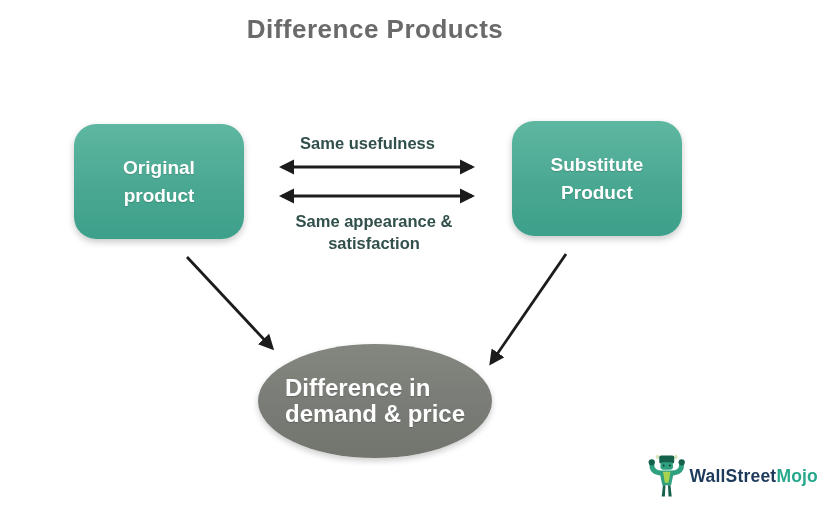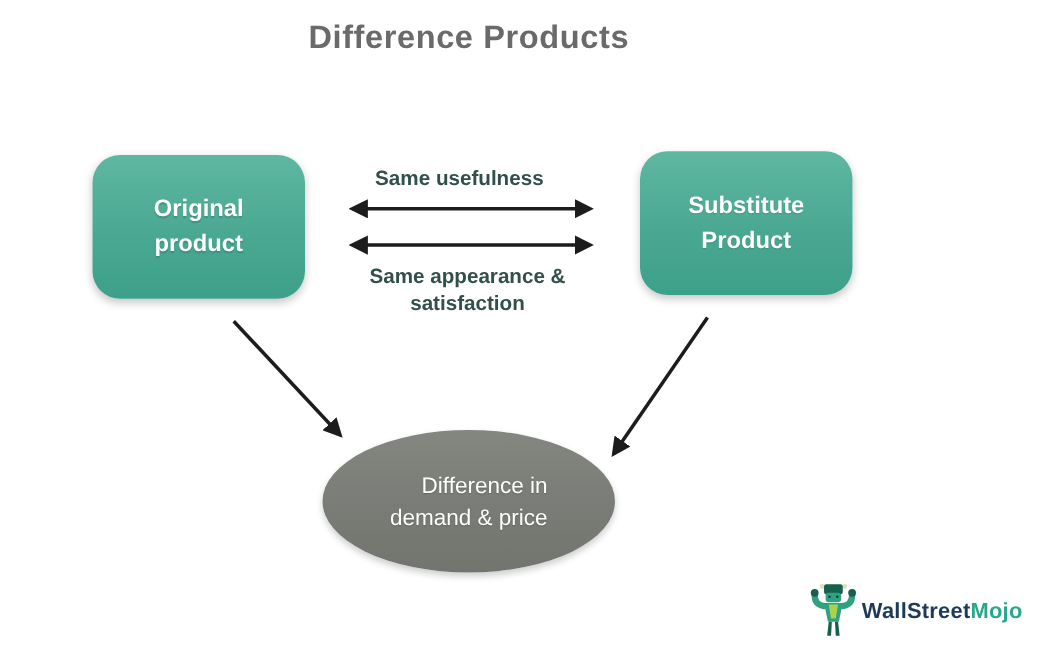--- a/index.html
+++ b/index.html
@@ -29,26 +29,26 @@
   }
   .rel-top{left:260px;top:132px;width:215px;}
   .rel-bottom{left:259px;top:210px;width:230px;}
   .outcome-ellipse{
     position:absolute;left:258px;top:344px;width:234px;height:114px;border-radius:50%;
     background:linear-gradient(180deg,#84877f 0%,#7b7e78 45%,#72756e 100%);
     box-shadow:0 3px 6px rgba(0,0,0,0.2);
     display:flex;align-items:center;justify-content:center;
   }
   .outcome-ellipse .ellipse-label{
-    color:#ffffff;font-size:18px;font-weight:normal;line-height:26px;
-    text-align:right;white-space:pre-line;text-shadow:0 1px 1px rgba(0,0,0,0.2);
+    color:#ffffff;font-size:24px;font-weight:bold;line-height:26px;
+    text-align:left;white-space:pre-line;text-shadow:0 1px 1px rgba(0,0,0,0.2);
   }
   .arrow-layer{position:absolute;left:0;top:0;width:830px;height:519px;pointer-events:none;}
   .logo{
-    position:absolute;left:648px;top:460px;width:170px;height:56px;
+    position:absolute;left:648px;top:448px;width:170px;height:56px;
     display:flex;align-items:center;
   }
   .logo-text{font-size:17.5px;font-weight:bold;letter-spacing:0.2px;margin-left:4px;white-space:nowrap;}
   .logo-text .part1{color:#1d3a5a;}
   .logo-text .part2{color:#27a88d;}
 </style>
 </head>
 <body>
 
 <div class="canvas">

